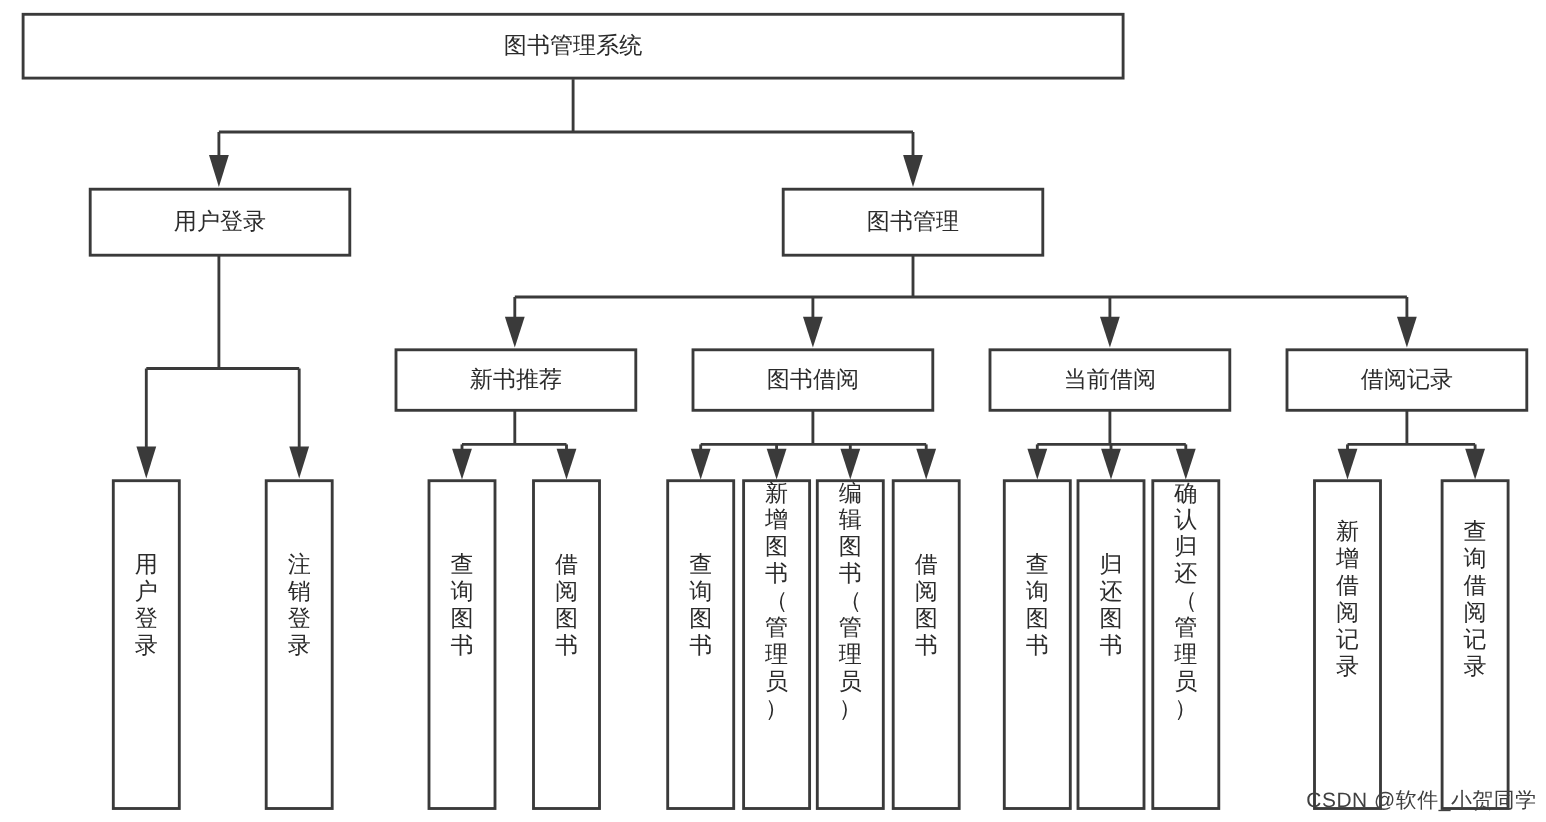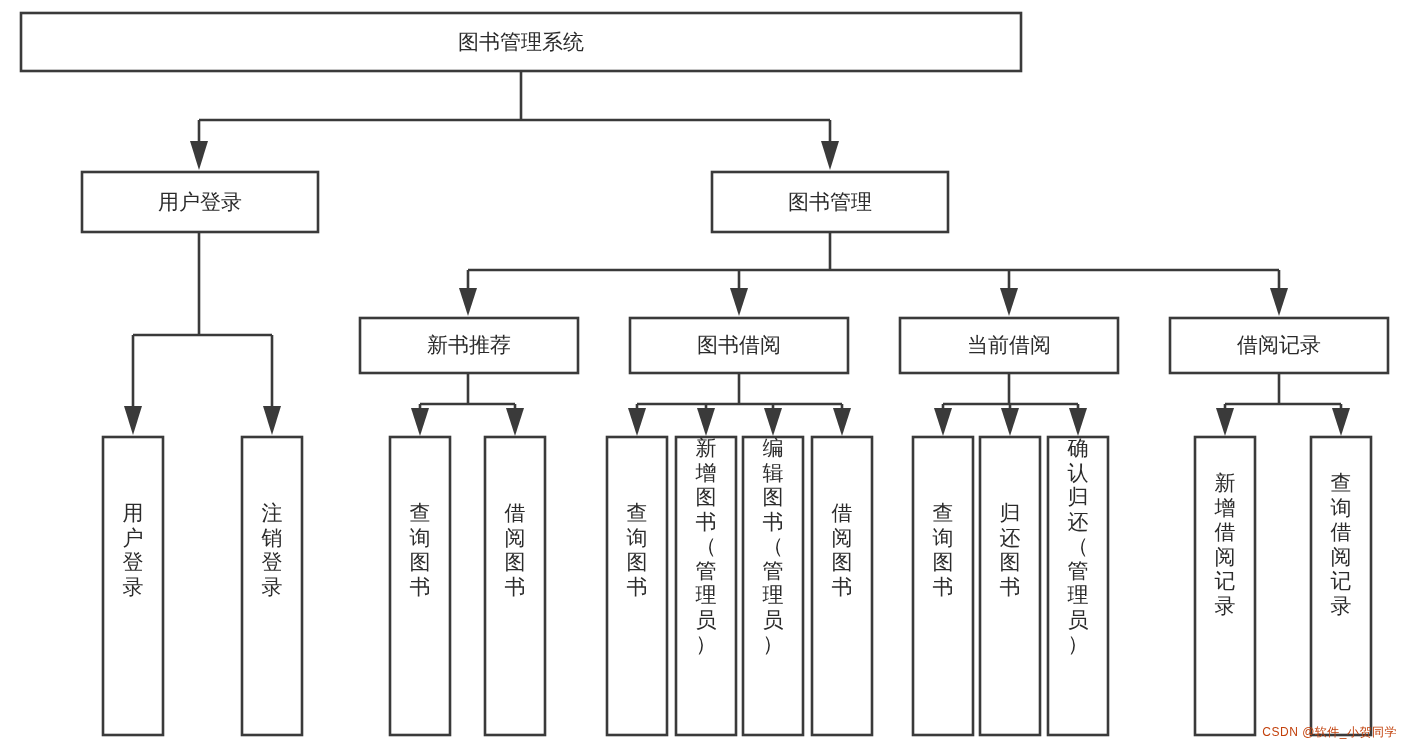--- a/index.html
+++ b/index.html
@@ -55,22 +55,22 @@
     font-family: "Liberation Sans", "DejaVu Sans", sans-serif;
     font-size: 21px;
     fill: #2b2b2b;
     text-anchor: middle;
   }
   .watermark-text {
     position: absolute;
     right: 8px;
     bottom: 6px;
     font-family: "Liberation Sans", "DejaVu Sans", sans-serif;
-    font-size: 12px;
-    color: #c2410c;
+    font-size: 19px;
+    color: #404040;
     letter-spacing: 0.5px;
     white-space: nowrap;
     user-select: none;
   }
 </style>
 </head>
 <body>
 
 <div id="diagram-root">
 

